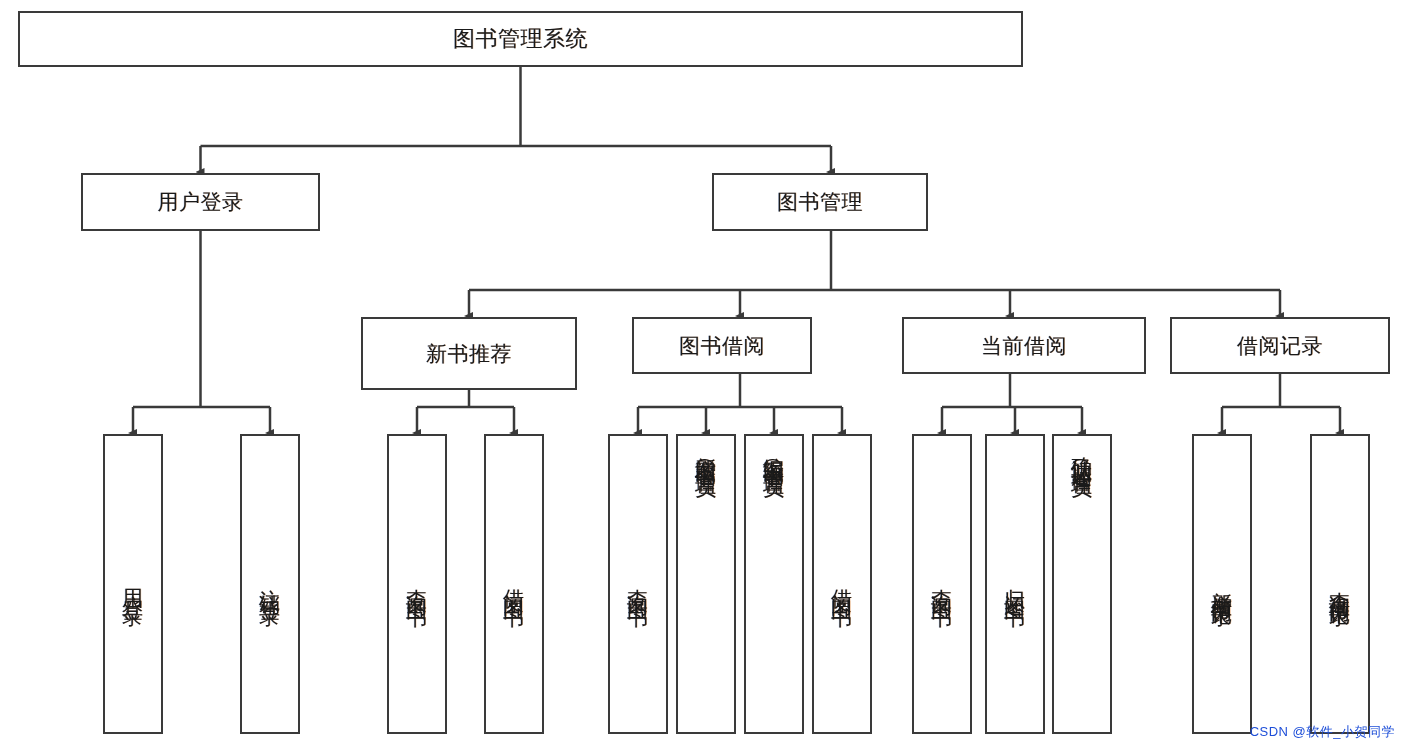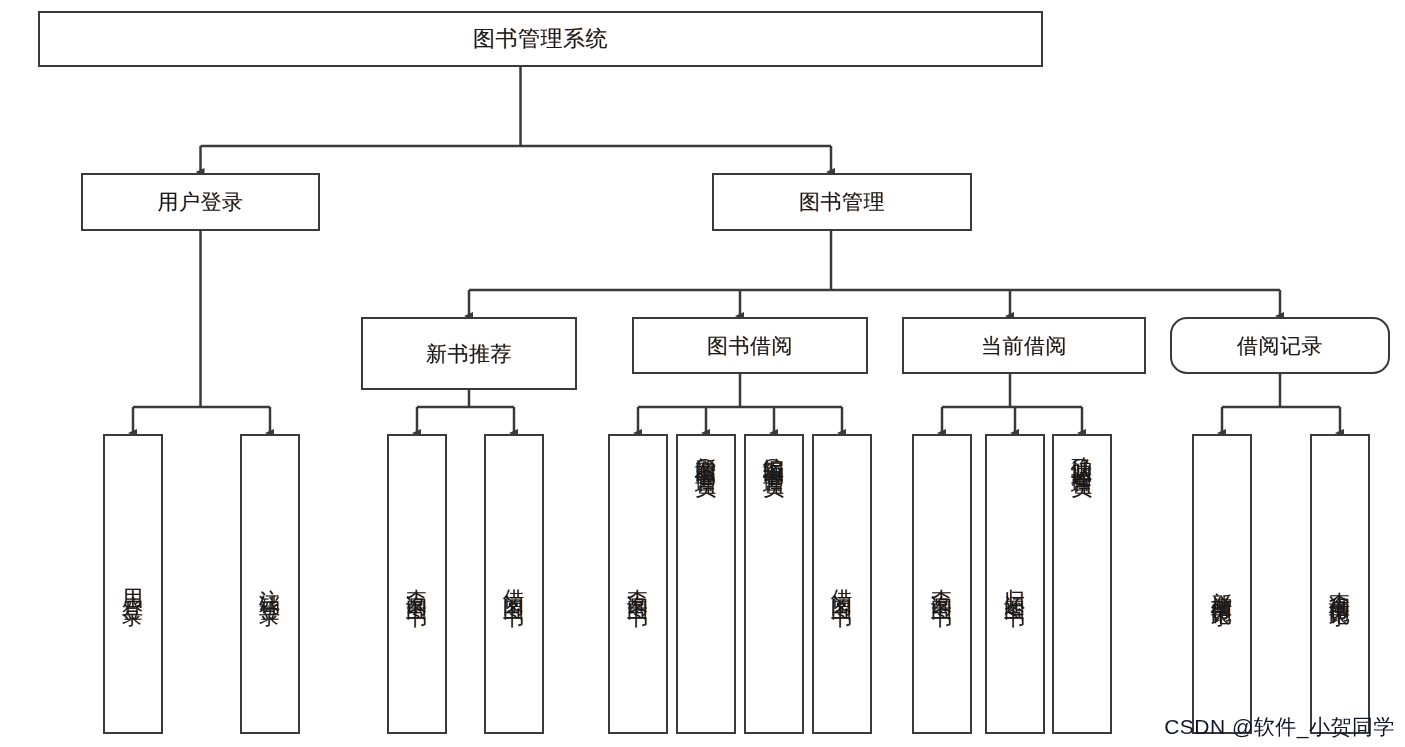--- a/index.html
+++ b/index.html
@@ -64,22 +64,22 @@
     position: absolute;
     left: 0; top: 0;
     width: 1405px;
     height: 747px;
     pointer-events: none;
   }
   .watermark {
     position: absolute;
     right: 10px;
     bottom: 6px;
-    font-size: 21px;
-    color: #0f172a;
+    font-size: 13px;
+    color: #1d4ed8;
     white-space: nowrap;
     letter-spacing: 0.5px;
   }
 </style>
 </head>
 <body>
 
 <div id="diagram-root">
 
   <svg class="connectors" viewBox="0 0 1405 747">
@@ -118,41 +118,41 @@
         <path d="M 942 407 L 942 433" marker-end="url(#arrowhead)"></path>
         <path d="M 1015 407 L 1015 433" marker-end="url(#arrowhead)"></path>
         <path d="M 1082 407 L 1082 433" marker-end="url(#arrowhead)"></path>
         <path d="M 1280 374 L 1280 407"></path>
         <path d="M 1222 407 L 1340 407"></path>
         <path d="M 1222 407 L 1222 433" marker-end="url(#arrowhead)"></path>
         <path d="M 1340 407 L 1340 433" marker-end="url(#arrowhead)"></path>
       </g>
   </svg>
 
-  <div class="node-box" style="left: 18px; top: 11px; width: 1005px; height: 56px; margin-left: 20px;">
+  <div class="node-box" style="left: 18px; top: 11px; width: 1005px; height: 56px;">
     <span class="node-label-h big">图书管理系统</span>
   </div>
 
   <div class="node-box" style="left: 81px; top: 173px; width: 239px; height: 58px;">
     <span class="node-label-h">用户登录</span>
   </div>
-  <div class="node-box" style="left: 712px; top: 173px; width: 260px; height: 58px;">
+  <div class="node-box" style="left: 712px; top: 173px; width: 216px; height: 58px;">
     <span class="node-label-h">图书管理</span>
   </div>
 
   <div class="node-box" style="left: 361px; top: 317px; width: 216px; height: 73px;">
     <span class="node-label-h">新书推荐</span>
   </div>
-  <div class="node-box" style="left: 632px; top: 317px; width: 236px; height: 57px;">
+  <div class="node-box" style="left: 632px; top: 317px; width: 180px; height: 57px;">
     <span class="node-label-h">图书借阅</span>
   </div>
   <div class="node-box" style="left: 902px; top: 317px; width: 244px; height: 57px;">
     <span class="node-label-h">当前借阅</span>
   </div>
-  <div class="node-box" style="left: 1170px; top: 317px; width: 220px; height: 57px; border-radius: 17px;">
+  <div class="node-box" style="left: 1170px; top: 317px; width: 220px; height: 57px;">
     <span class="node-label-h">借阅记录</span>
   </div>
 
   <div class="node-box vertical" style="left: 103px; top: 434px; width: 60px; height: 300px;">
     <span class="node-label-v">用户登录</span>
   </div>
   <div class="node-box vertical" style="left: 240px; top: 434px; width: 60px; height: 300px;">
     <span class="node-label-v">注销登录</span>
   </div>
   <div class="node-box vertical" style="left: 387px; top: 434px; width: 60px; height: 300px;">

